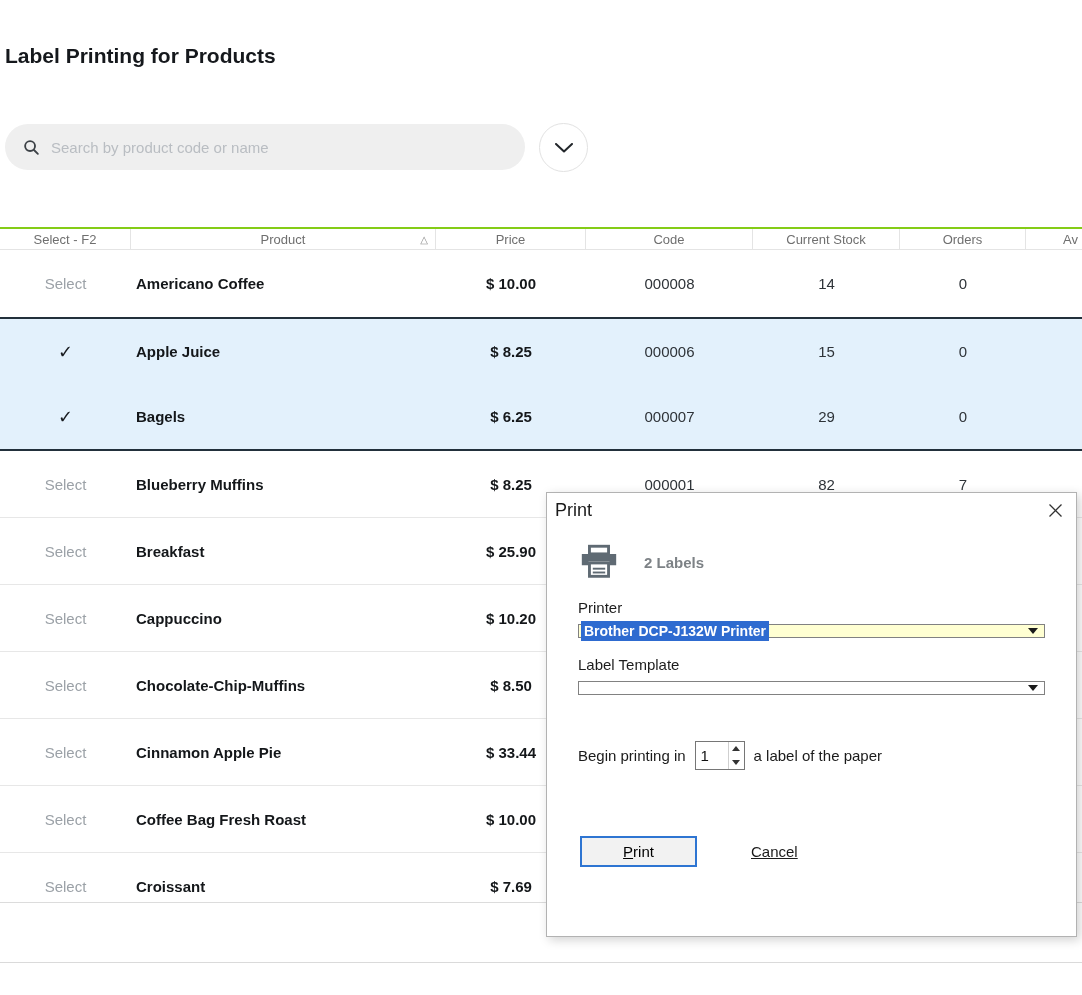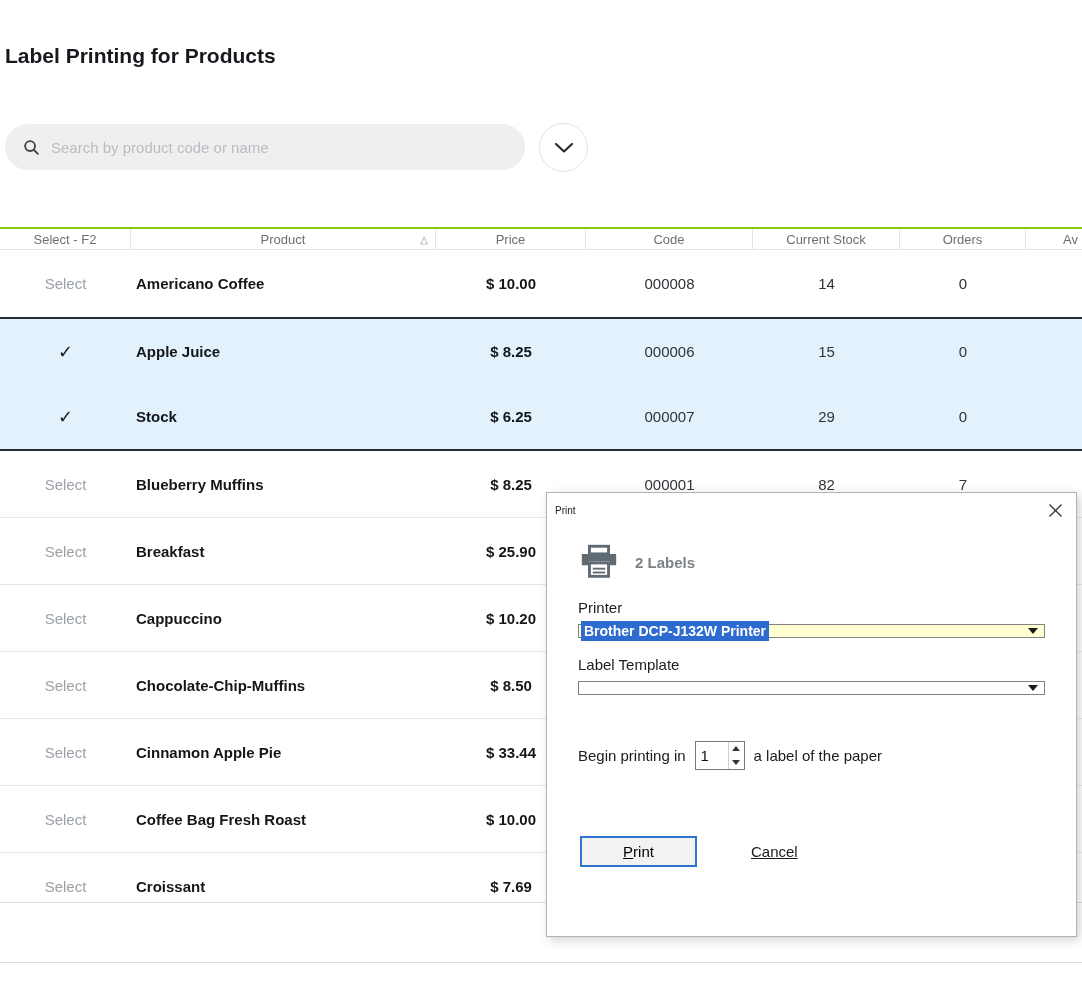--- a/index.html
+++ b/index.html
@@ -47,24 +47,24 @@
   .sort-triangle { position:absolute; right:7px; top:50%; transform:translateY(-50%);
                    font-size:10px; color:#8d8d8d; }
 
   .bottom-divider { position:absolute; left:0; top:962px; width:1082px; height:1px; background:#dadada; }
 
   
   .dialog { position:absolute; left:546px; top:492px; width:531px; height:445px; background:#fff;
             border:1px solid #b2b2b2; box-shadow:3px 3px 10px rgba(0,0,0,0.18); z-index:10; }
   .titlebar { height:30px; display:flex; align-items:center; justify-content:space-between;
               padding:4px 12px 0 8px; }
-  .dialog-title { font-size:10px; color:#1a1a1a; }
+  .dialog-title { font-size:18px; color:#1a1a1a; }
   .close-btn { background:none; border:none; cursor:pointer; display:flex; align-items:center; padding:2px; }
   .dialog-body { padding:0 31px; }
-  .summary { margin-top:20px; display:flex; align-items:center; gap:15px; }
+  .summary { margin-top:20px; display:flex; align-items:center; gap:24px; }
   .labels-count { font-weight:700; font-size:15px; color:#7d8286; }
   .field-label { margin-top:18px; font-size:15px; color:#1d1d1d; }
   .select-box { position:relative; margin-top:8px; height:14px; border:1px solid #818181;
                 background:#fff; display:flex; align-items:center; cursor:pointer; }
   .printer-box { background:#ffffd2; margin-top:8px; }
   .sel-text { background:#2e6bd0; color:#fff; font-weight:700; font-size:14px;
               padding:2px 3px; margin-left:2px; }
   .sel-text-empty { font-size:14px; color:#222; margin-left:4px; }
   .combo-arrow { position:absolute; right:6px; top:50%; transform:translateY(-50%);
                  width:0; height:0; border-left:5px solid transparent; border-right:5px solid transparent;
@@ -141,21 +141,21 @@
       <div class="td c-code">000006</div>
       <div class="td c-stock">15</div>
       <div class="td c-orders">0</div>
       <div class="td c-avail"></div>
     </div>
         <div class="row selected">
       <div class="td c-select">
         <span class="check">✓</span>
 
       </div>
-      <div class="td c-product">Stock</div>
+      <div class="td c-product">Bagels</div>
       <div class="td c-price">$ 6.25</div>
       <div class="td c-code">000007</div>
       <div class="td c-stock">29</div>
       <div class="td c-orders">0</div>
       <div class="td c-avail"></div>
     </div>
         <div class="row">
       <div class="td c-select">
 
         <span class="sel-label">Select</span>

